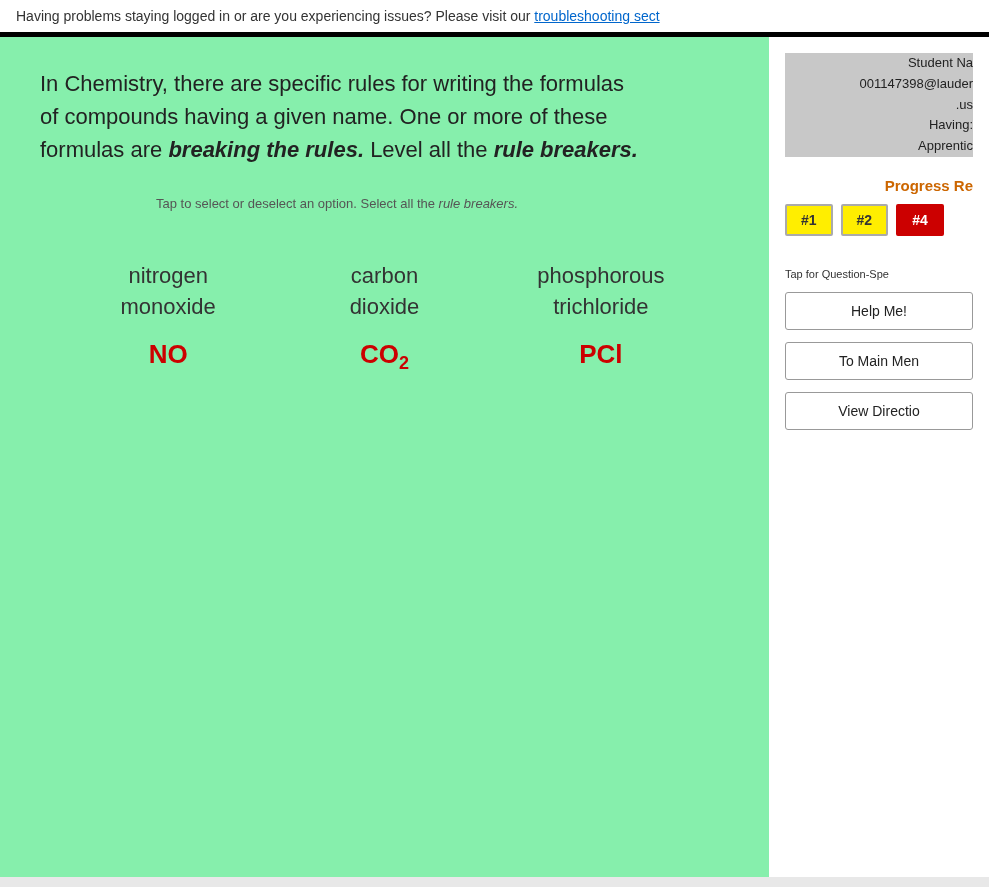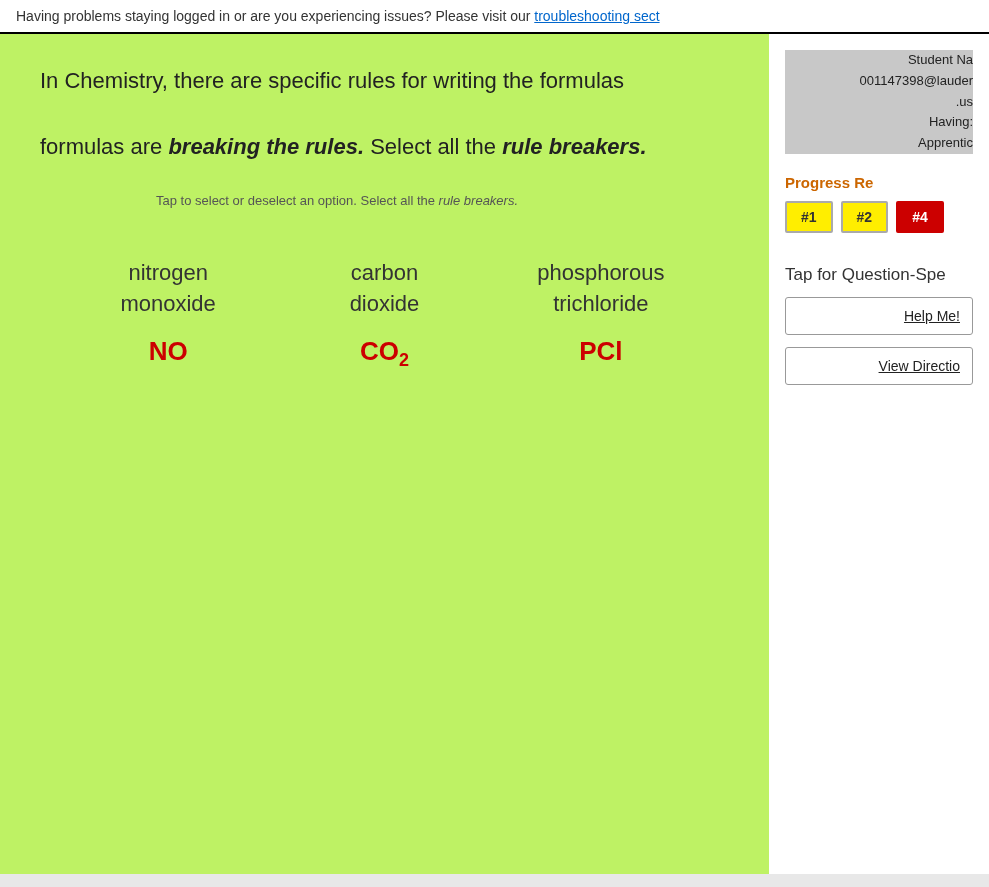--- a/index.html
+++ b/index.html
@@ -9,36 +9,36 @@
       width: 989px;
       min-height: 887px;
       overflow-x: hidden;
     }
 
     .top-banner {
       background: white;
       padding: 8px 16px;
       font-size: 14px;
       color: #333;
-      border-bottom: 2px solid #000000;
+      border-bottom: 5px solid #000000;
     }
     .top-banner a {
       color: #0066cc;
       text-decoration: underline;
     }
 
     .main-container {
       display: flex;
       width: 100%;
       min-height: 840px;
     }
 
     .content-area {
       flex: 1;
-      background: #bef264;
+      background: #86efac;
       padding: 30px 40px;
       position: relative;
     }
 
     .intro-text {
       font-size: 22px;
       line-height: 1.5;
       color: #222;
       max-width: 620px;
       margin-bottom: 30px;
@@ -115,21 +115,21 @@
 
     .progress-section {
       margin-top: 8px;
     }
 
     .progress-label {
       color: #cc6600;
       font-weight: bold;
       font-size: 15px;
       margin-bottom: 10px;
-      text-align: left;
+      text-align: right;
     }
 
     .progress-buttons {
       display: flex;
       gap: 8px;
       flex-wrap: wrap;
       margin-bottom: 10px;
     }
 
     .progress-btn {
@@ -147,55 +147,54 @@
       color: #333;
     }
 
     .progress-btn.red {
       background: #cc0000;
       border-color: #cc0000;
       color: white;
     }
 
     .question-specific {
-      font-size: 17px;
+      font-size: 11px;
       color: #333;
       margin-top: 10px;
       text-align: left;
     }
 
     .sidebar-button {
       background: white;
       border: 1px solid #999;
       padding: 10px 12px;
       font-size: 14px;
       color: #222;
       cursor: pointer;
-      text-align: right;
+      text-align: center;
       border-radius: 3px;
       width: 100%;
-      text-decoration: underline;
     }
   </style>
 </head>
 <body>
 
 <div class="top-banner">
   <span>Having problems staying logged in or are you experiencing issues? Please visit our </span>
   <a href="#">troubleshooting sect</a>
 </div>
 
 <div class="main-container">
 
   <div class="content-area">
 
     <div class="intro-text">
       <span>In Chemistry, there are specific rules for writing the formulas</span><br>
-      <br>
-      <span>formulas are </span><em>breaking the rules.</em><span> Select all the </span><em>rule breakers.</em>
+      <span>of compounds having a given name. One or more of these</span><br>
+      <span>formulas are </span><em>breaking the rules.</em><span> Level all the </span><em>rule breakers.</em>
     </div>
 
     <div class="tap-instruction">
       <span>Tap to select or deselect an option. Select all the </span><em>rule breakers.</em>
     </div>
 
     <div class="compounds-grid">
 
       <div class="compound-item">
         <div class="compound-name">
@@ -245,16 +244,17 @@
       <div class="progress-buttons">
         <button class="progress-btn yellow">#1</button>
         <button class="progress-btn yellow">#2</button>
         <button class="progress-btn red">#4</button>
       </div>
     </div>
 
     <div class="question-specific">Tap for Question-Spe</div>
 
     <button class="sidebar-button">Help Me!</button>
+    <button class="sidebar-button">To Main Men</button>
     <button class="sidebar-button">View Directio</button>
 
   </div>
 </div>
 
 </body></html>

